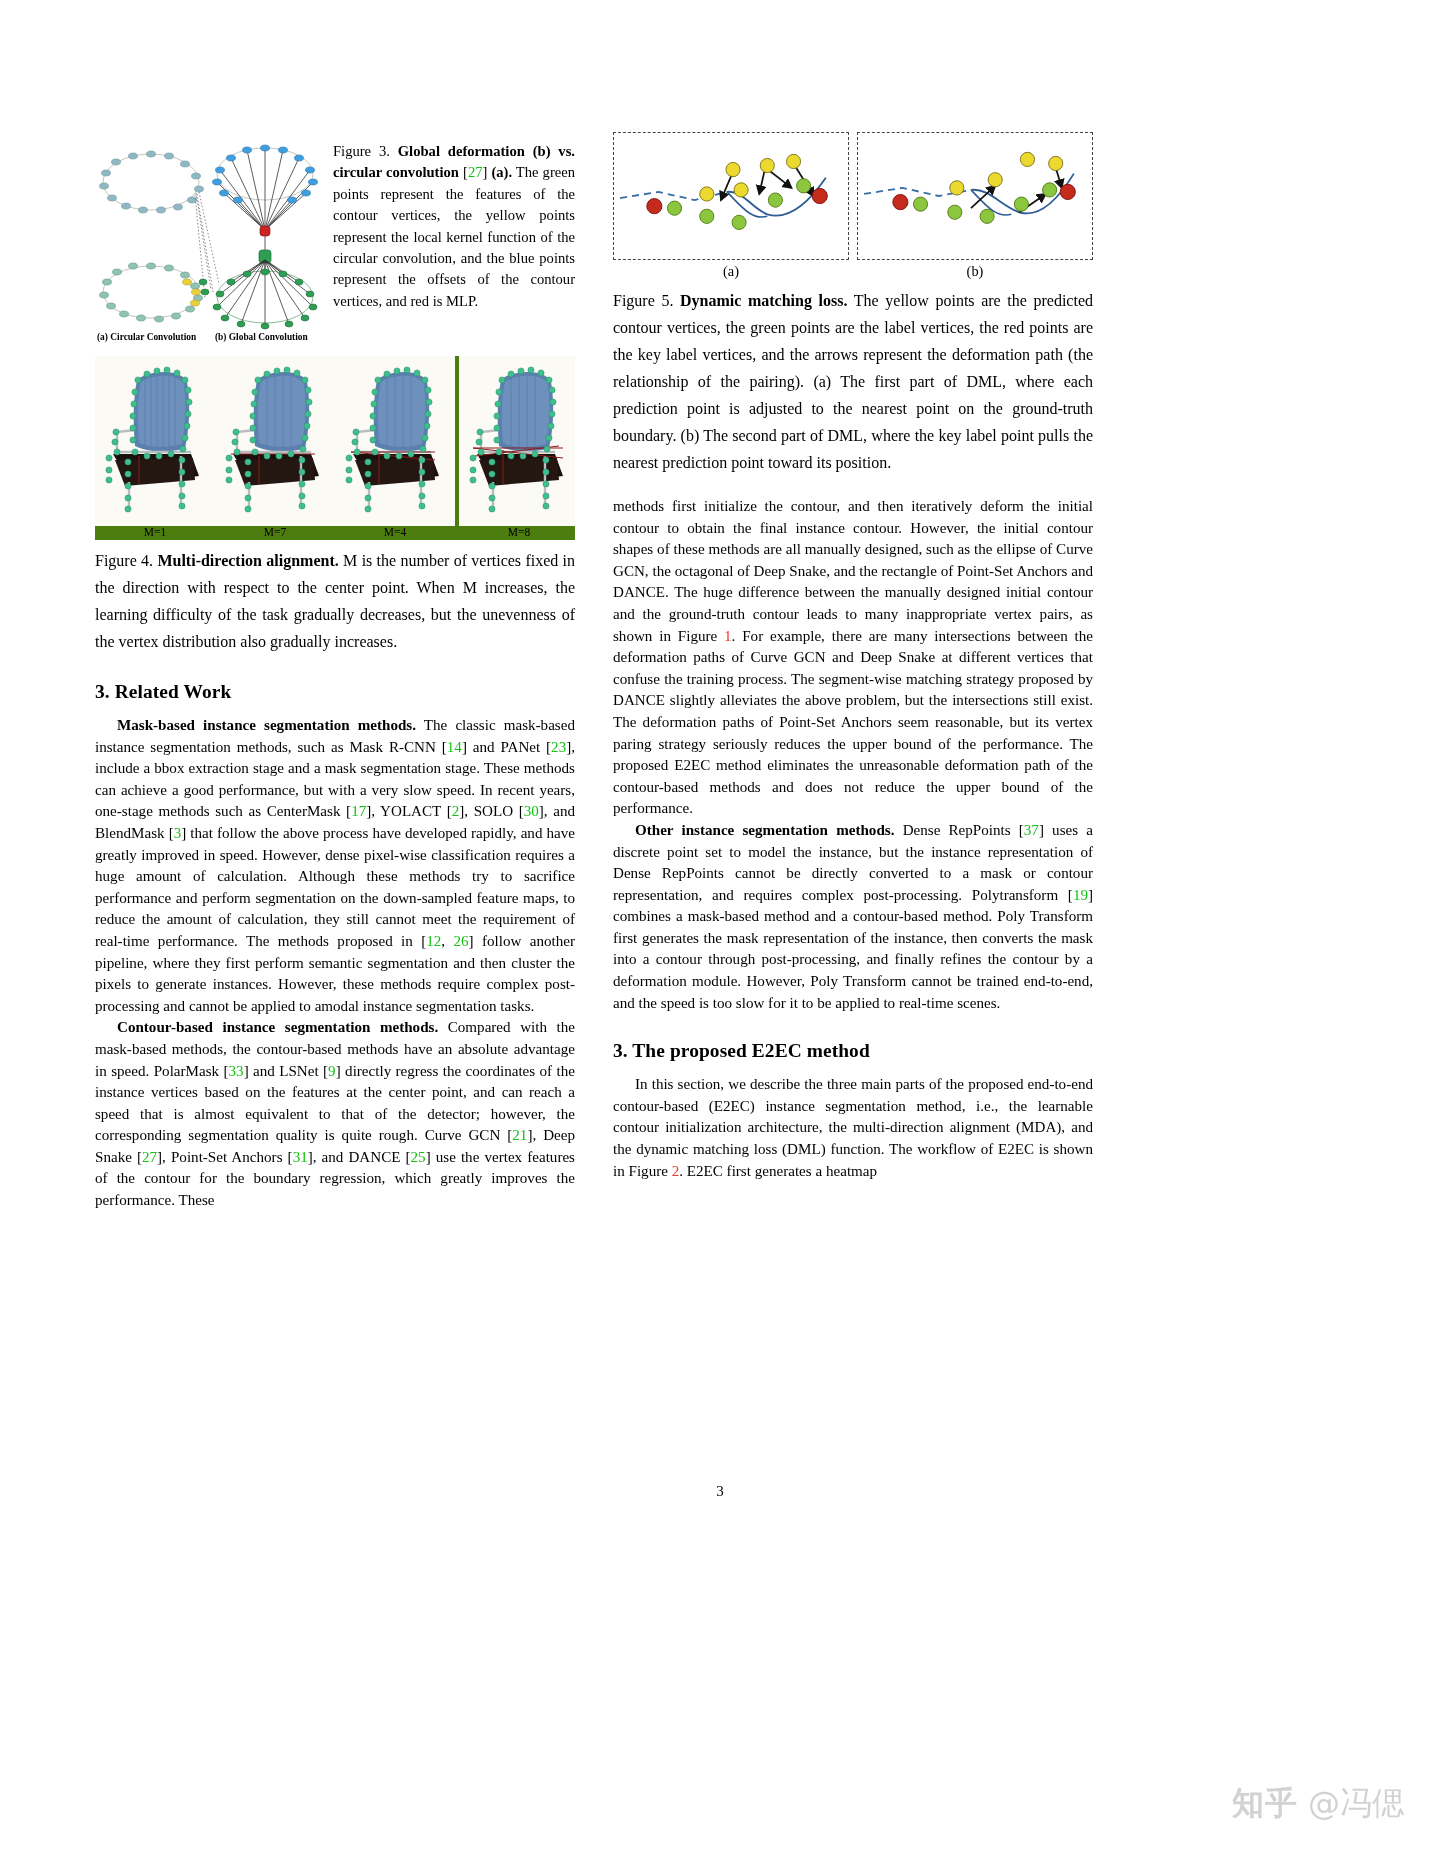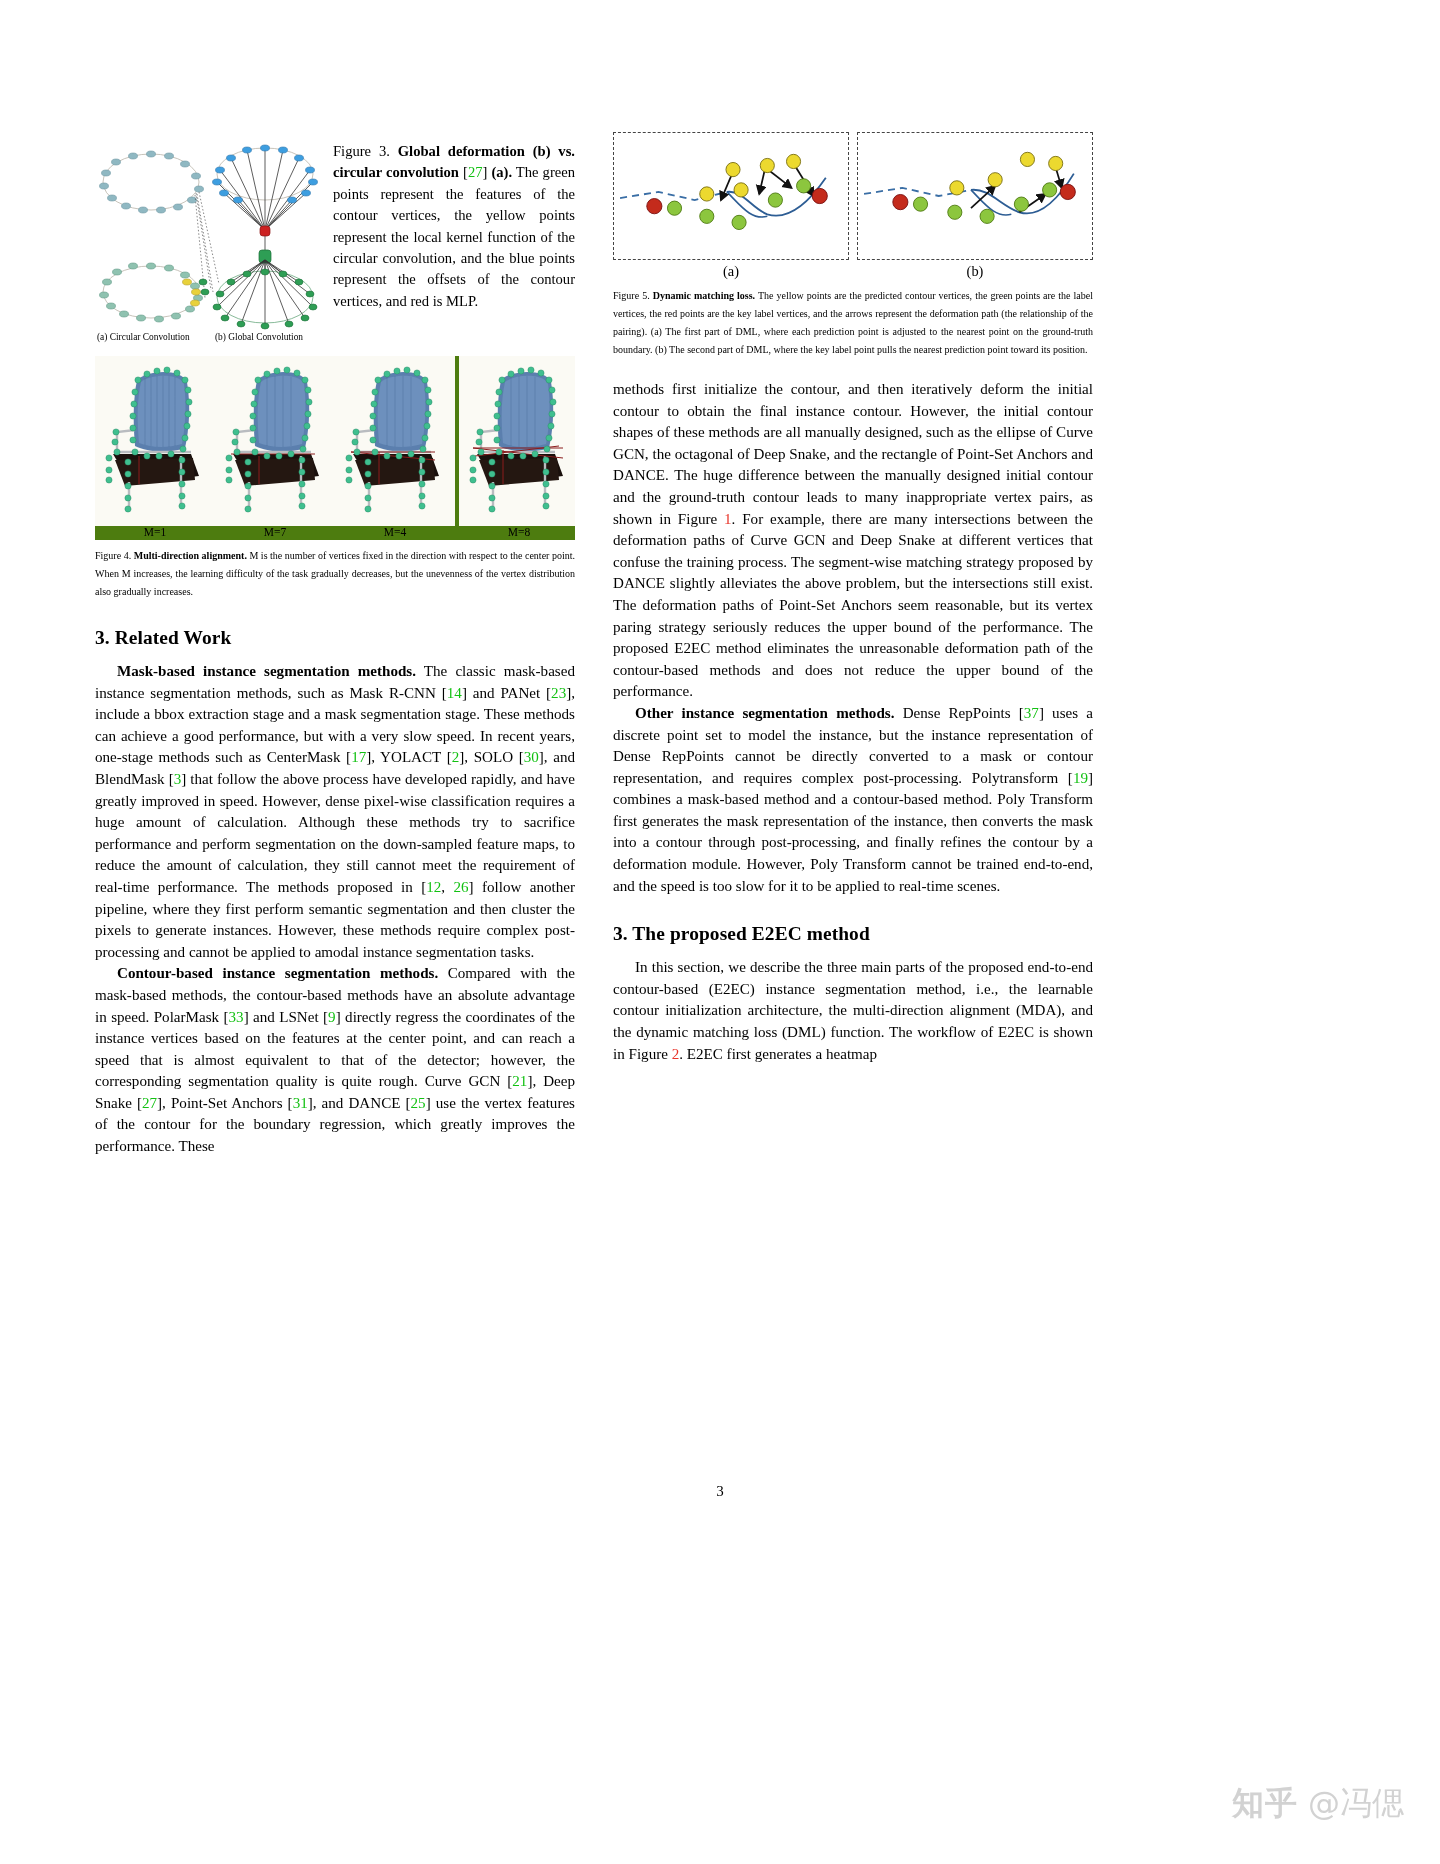--- a/index.html
+++ b/index.html
@@ -41,22 +41,22 @@
     line-height: 21.6px;
     hyphens: none;
   }
   p.body {
     text-indent: 22px;
   }
   p.cont {
     text-indent: 0;
   }
   .cap {
-    font-size: 10px;
-    line-height: 18px;
+    font-size: 16px;
+    line-height: 27px;
     margin-top: 7px;
   }
   .cap.fig3 {
     font-size: 14.6px;
     line-height: 21.4px;
     text-align: justify;
   }
   b, .bold { font-weight: bold; }
   .cite { color: #12c112; }
   h2.section {
@@ -100,21 +100,21 @@
     flex: 0 0 auto;
   }
   .fig3-cap-col {
     flex: 1 1 auto;
     padding-top: 2px;
   }
   .subcap {
     position: absolute;
     bottom: 0;
     font-size: 9.4px;
-    font-weight: normal;
+    font-weight: bold;
     font-family: "Liberation Serif", serif;
     white-space: nowrap;
   }
 
   
   .fig4-img {
     margin-top: 14px;
     width: 480px;
     height: 184px;
     background: #4d7c0f;

